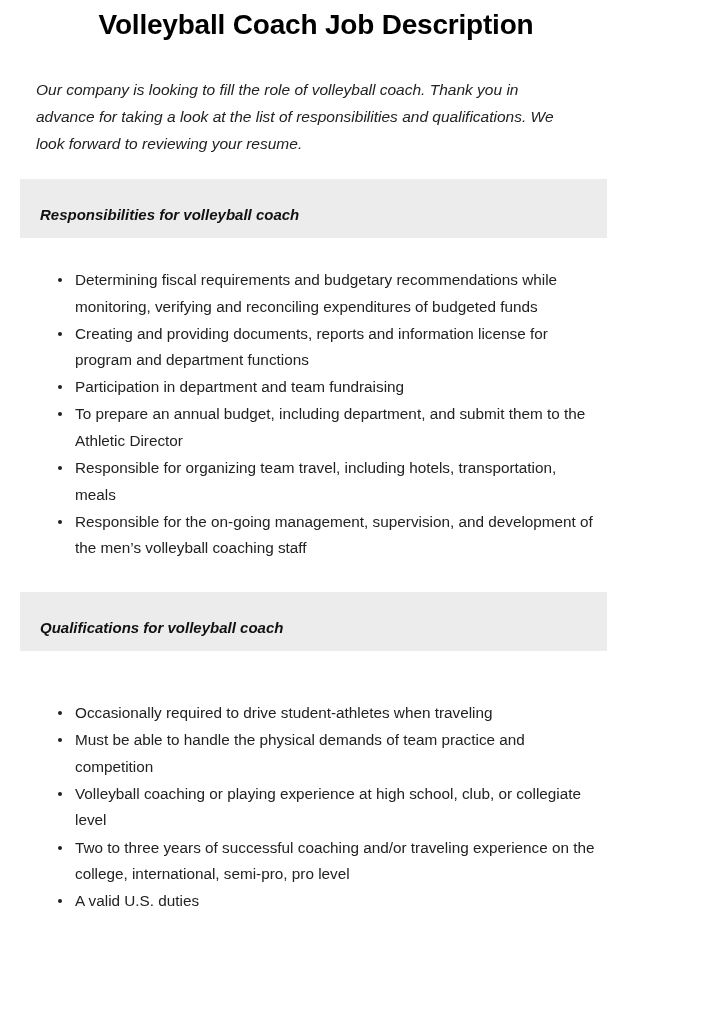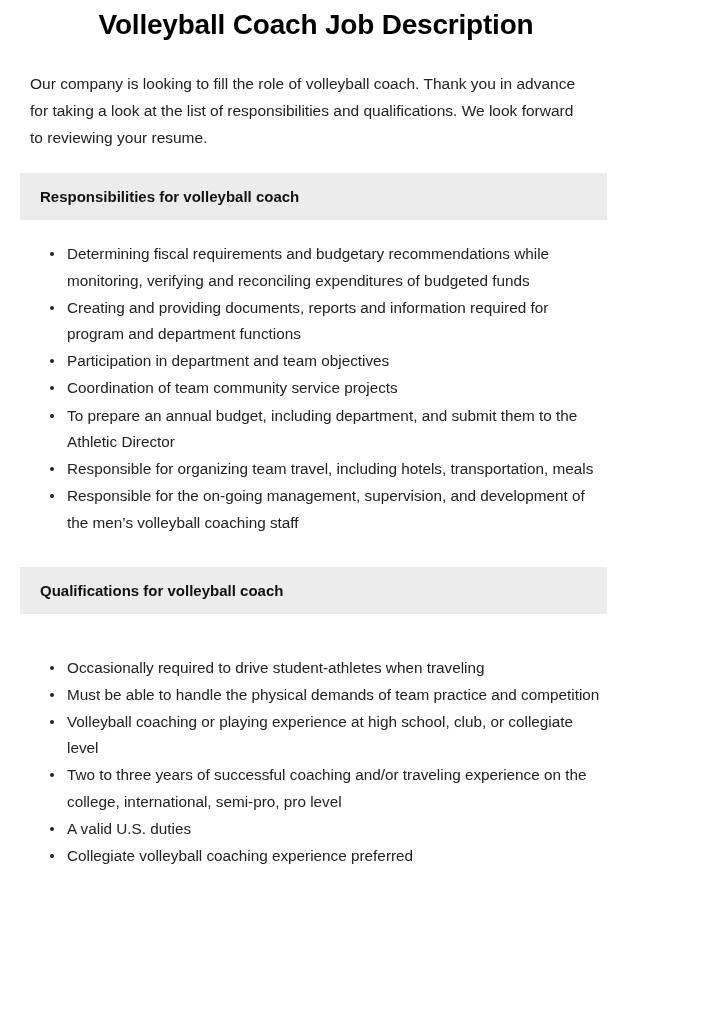--- a/index.html
+++ b/index.html
@@ -31,45 +31,47 @@
     letter-spacing: -0.2px;
     margin: 0;
     padding: 8px 20px 0 20px;
     line-height: 34px;
   }
 
   .intro {
     font-size: 15.5px;
     line-height: 27px;
     color: #222222;
-    margin: 10px;
+    margin: 16px;
     padding: 18px 40px 0 20px;
+    font-style: italic;
   }
 
   .section-band {
     background: #ececec;
     margin: 22px 25px 0 20px;
-    padding: 15px 0 14px 20px;
+    padding: 27px 0 14px 20px;
     box-sizing: border-box;
+    font-style: italic;
   }
 
   .section-band.qualifications {
     margin-top: 30px;
   }
 
   .section-title {
     font-size: 15px;
     font-weight: bold;
     color: #111111;
     line-height: 18px;
   }
 
   ul.bullet-list {
     list-style: none;
-    margin: 4px;
+    margin: 12px;
     padding: 17px 22px 0 46px;
   }
 
   ul.bullet-list.qualifications-list {
     padding-top: 37px;
   }
 
   ul.bullet-list li {
     position: relative;
     font-size: 15.3px;
@@ -98,34 +100,32 @@
   <h1 class="doc-title">Volleyball Coach Job Description</h1>
 
   <p class="intro">Our company is looking to fill the role of volleyball coach. Thank you in advance for taking a look at the list of responsibilities and qualifications. We look forward to reviewing your resume.</p>
 
   <div class="section-band">
     <div class="section-title">Responsibilities for volleyball coach</div>
   </div>
 
   <ul class="bullet-list responsibilities-list" id="responsibilities-list">
       <li>Determining fiscal requirements and budgetary recommendations while monitoring, verifying and reconciling expenditures of budgeted funds</li>
-      <li>Creating and providing documents, reports and information required for program and department functions</li>
-      <li>Participation in department and team objectives</li>
-      <li>Coordination of team community service projects</li>
+      <li>Creating and providing documents, reports and information license for program and department functions</li>
+      <li>Participation in department and team fundraising</li>
       <li>To prepare an annual budget, including department, and submit them to the Athletic Director</li>
       <li>Responsible for organizing team travel, including hotels, transportation, meals</li>
       <li>Responsible for the on-going management, supervision, and development of the men’s volleyball coaching staff</li>
     </ul>
 
   <div class="section-band qualifications">
     <div class="section-title">Qualifications for volleyball coach</div>
   </div>
 
   <ul class="bullet-list qualifications-list" id="qualifications-list">
       <li>Occasionally required to drive student-athletes when traveling</li>
       <li>Must be able to handle the physical demands of team practice and competition</li>
       <li>Volleyball coaching or playing experience at high school, club, or collegiate level</li>
       <li>Two to three years of successful coaching and/or traveling experience on the college, international, semi-pro, pro level</li>
       <li>A valid U.S. duties</li>
-      <li>Collegiate volleyball coaching experience preferred</li>
     </ul>
 
 </div>
 
 </body></html>

